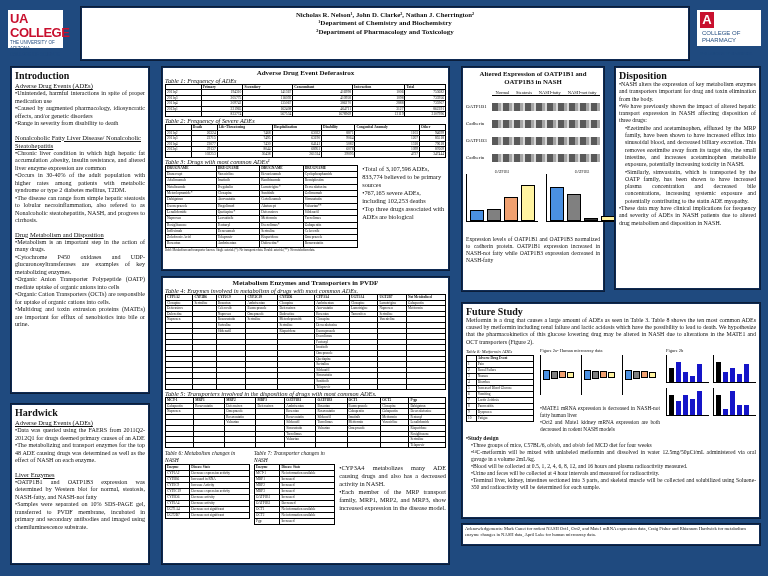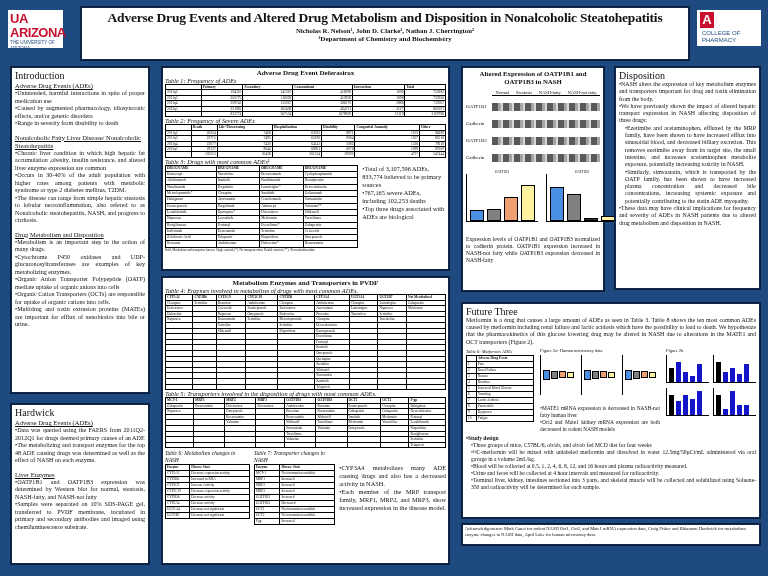--- a/index.html
+++ b/index.html
@@ -9,55 +9,55 @@
 .header .title{font-weight:bold;font-size:13.5px;letter-spacing:-0.2px}
 .header .line{font-size:7px;line-height:9px;font-weight:bold}
 .header .line.authors{font-size:6.8px}
 .logo-left{position:absolute;left:8px;top:10px;width:55px;height:38px;background:#fff;padding:2px}
 .logo-left .ua{color:#c8102e;font-weight:bold;font-size:13px;font-family:"Liberation Sans",sans-serif;letter-spacing:-0.5px;line-height:14px}
 .logo-left .sub{color:#1f4a7f;font-size:4.5px;line-height:6px;font-family:"Liberation Sans",sans-serif}
 .logo-right{position:absolute;left:697px;top:10px;width:64px;height:36px;background:#fff;padding:2px 3px}
 .logo-right .mark{display:inline-block;width:14px;height:16px;background:#c8102e;color:#fff;font-weight:bold;font-size:13px;text-align:center;line-height:16px;font-family:"Liberation Sans",sans-serif;vertical-align:top}
 .logo-right .cp{display:inline-block;color:#1f4a7f;font-size:6px;line-height:7px;font-family:"Liberation Sans",sans-serif;vertical-align:top;margin-left:2px}
 .logo-right .uni{color:#1f4a7f;font-size:3.6px;margin-top:4px;font-family:"Liberation Sans",sans-serif}
-h2{font-size:10px;font-weight:normal;line-height:11px}
+h2{font-size:10px;font-weight:bold;line-height:11px}
 .sub-h{font-size:6.5px;text-decoration:underline;line-height:8px;margin-top:1px}
 .txt{font-size:6.1px;line-height:7.5px;text-align:justify}
 .txt p{margin:0}
 .gap{height:5px}
 table{border-collapse:collapse;width:100%}
 td,th{border:0.6px solid #000;font-size:3.6px;line-height:4.4px;padding:0 1px;text-align:left;font-weight:normal;white-space:nowrap;overflow:hidden}
 th{font-weight:bold}
 .num td{text-align:right}
 .num td:first-child{text-align:left}
 .cap{font-style:italic;font-size:6.3px;line-height:7px}
 .blot-row{display:flex;align-items:center;height:17px}
 .blot-label{width:26px;font-size:5px}
 .blot{flex:1;height:8px;background:repeating-linear-gradient(90deg,#222 0 6px,#888 6px 9px,#ccc 9px 11px);opacity:.75;filter:blur(.4px)}
 .bars{display:flex;align-items:flex-end;gap:3px;height:48px;border-left:0.6px solid #000;border-bottom:0.6px solid #000;padding:0 3px}
 .box{width:14px;border:0.6px solid #000}
 </style>
 </head>
 <body>
 
 <div class="logo-left">
-  <div class="ua">UA ARIZONA</div>
+  <div class="ua">UA COLLEGE</div>
   <div class="sub">THE UNIVERSITY OF ARIZONA.</div>
   <div class="sub">COLLEGE OF SCIENCE</div>
 </div>
 <div class="logo-right">
   <span class="mark">A</span>
   <span class="cp"><span>COLLEGE OF</span><br><span>PHARMACY</span></span>
   <div class="uni">THE UNIVERSITY OF ARIZONA</div>
 </div>
 
 <div class="panel header">
-  <div class="title">Adverse Drug Events and Altered Drug Metabolism and Disposition in Nonalcoholic Steatohepatitis</div>
   <div class="line authors">Nicholas R. Nelson¹, John D. Clarke², Nathan J. Cherrington²</div>
   <div class="line">¹Department of Chemistry and Biochemistry</div>
+  <div class="line">²Department of Pharmacology and Toxicology</div>
 </div>
 
 <div class="panel" style="left:10px;top:66px;width:140px;height:328px;padding:3px 4px">
   <h2>Introduction</h2>
   <div class="sub-h">Adverse Drug Events (ADEs)</div>
   <div class="txt">
     <p>•Unintended, harmful interactions in spite of proper medication use</p>
     <p>•Caused by augmented pharmacology, idiosyncratic effects, and/or genetic disorders</p>
     <p>•Range in severity from disability to death</p>
   </div>
@@ -749,21 +749,21 @@
   <div class="txt" style="font-size:5.9px;line-height:7.3px">
     <p>•NASH alters the expression of key metabolism enzymes and transporters important for drug and toxin elimination from the body.</p>
     <p>•We have previously shown the impact of altered hepatic transport expression in NASH affecting disposition of three drugs:</p>
     <p style="padding-left:6px">•Ezetimibe and acetaminophen, effluxed by the MRP family, have been shown to have increased efflux into sinusoidal blood, and decreased billiary excretion. This removes ezetimibe away from its target site, the small intestine, and increases acetaminophen metabolite exposure, potentially increasing toxicity in NASH.</p>
     <p style="padding-left:6px">•Similarly, simvastatin, which is transported by the OATP family, has been shown to have increased plasma concentration and decreased bile concentrations, increasing systemic exposure and potentially contributing to the statin ADE myopathy.</p>
     <p>•These data may have clinical implications for frequency and severity of ADEs in NASH patients due to altered drug metabolism and disposition in NASH.</p>
   </div>
 </div>
 
 <div class="panel" style="left:461px;top:302px;width:300px;height:217px;padding:3px 4px">
-  <h2>Future Three</h2>
+  <h2>Future Study</h2>
   <div class="txt" style="font-size:5.9px;line-height:7.2px">Metformin is a drug that causes a large amount of ADEs as seen in Table 3. Table 8 shows the ten most common ADEs caused by metformin including renal failure and lactic acidosis which have the possibility to lead to death. We hypothesize that the pharmacokinetics of this glucose lowering drug may be altered in NASH due to alterations in the MATE1 and OCT transporters (Figure 2).</div>
   <div style="display:flex;gap:6px;margin-top:2px">
     <div style="width:68px">
       <div class="cap" style="font-size:4.5px">Table 8: Metformin ADEs</div>
       <table id="t8">
           <tbody>
             <tr>
               <th style="font-size: 3.4px; line-height: 5px;"></th>
               <th style="font-size: 3.4px; line-height: 5px;">Adverse Drug Event</th>
             </tr>

